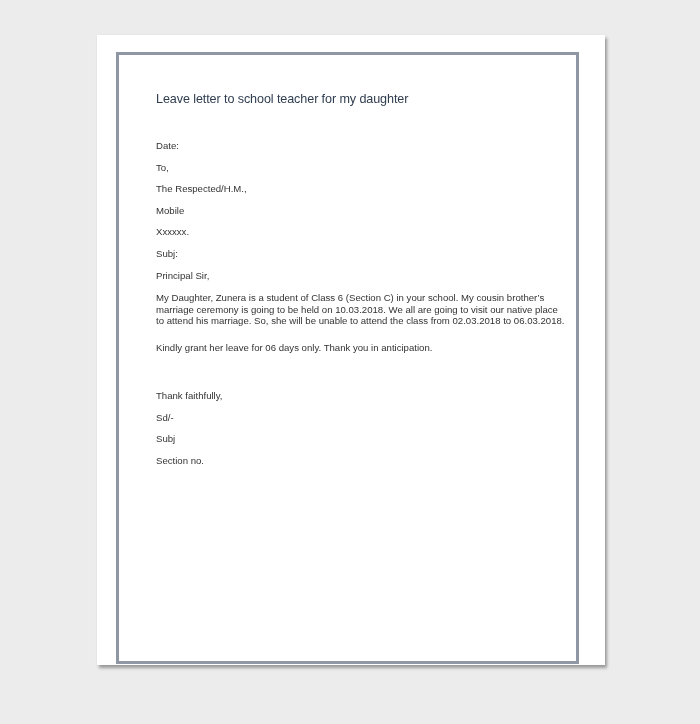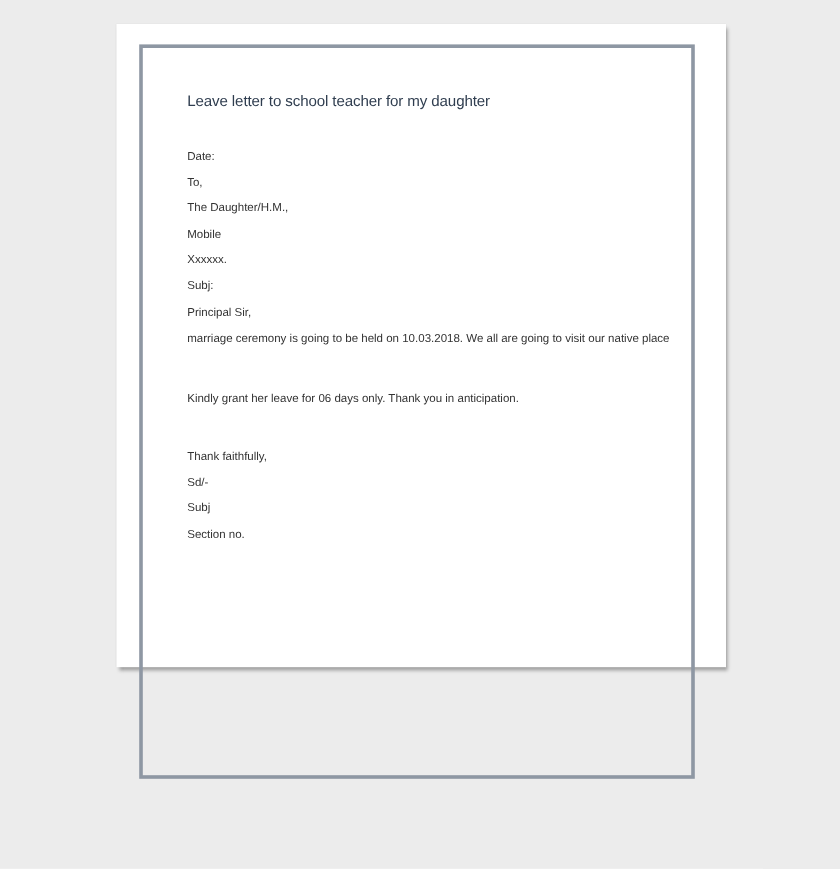--- a/index.html
+++ b/index.html
@@ -10,23 +10,23 @@
       width: 700px;
       height: 724px;
       background: #ececec;
       position: relative;
       overflow: hidden;
       font-family: "Liberation Sans", "DejaVu Sans", sans-serif;
     }
     .page {
       position: absolute;
       left: 97px;
-      top: 20px;
+      top: 35px;
       width: 508px;
-      height: 536px;
+      height: 630px;
       background: #ffffff;
       box-shadow: 2px 3px 3px rgba(0,0,0,0.35), 0 0 1px rgba(0,0,0,0.08);
     }
     .frame {
       position: absolute;
       left: 19px;
       top: 17px;
       width: 463px;
       height: 612px;
       border: 3px solid #8e97a3;
@@ -68,28 +68,30 @@
 <body>
 
 <div class="page">
   <div class="frame"></div>
 
   <div class="content">
     <div class="title">Leave letter to school teacher for my daughter</div>
 
     <div class="line" style="top:105px">Date:</div>
     <div class="line" style="top:127px">To,</div>
-    <div class="line" style="top:148px">The Daughter/H.M.,</div>
+    <div class="line" style="top:148px">The Respected/H.M.,</div>
     <div class="line" style="top:170px">Mobile</div>
     <div class="line" style="top:191px">Xxxxxx.</div>
     <div class="line" style="top:213px">Subj:</div>
     <div class="line" style="top:235px">Principal Sir,</div>
 
     <div class="para" style="top:257px">
+      <span>My Daughter, Zunera is a student of Class 6 (Section C) in your school. My cousin brother’s</span>
       <span>marriage ceremony is going to be held on 10.03.2018. We all are going to visit our native place</span>
+      <span>to attend his marriage. So, she will be unable to attend the class from 02.03.2018 to 06.03.2018.</span>
     </div>
 
     <div class="line" style="top:307px">Kindly grant her leave for 06 days only. Thank you in anticipation.</div>
 
     <div class="line" style="top:355px">Thank faithfully,</div>
     <div class="line" style="top:377px">Sd/-</div>
     <div class="line" style="top:398px">Subj</div>
     <div class="line" style="top:420px">Section no.</div>
   </div>
 </div>

